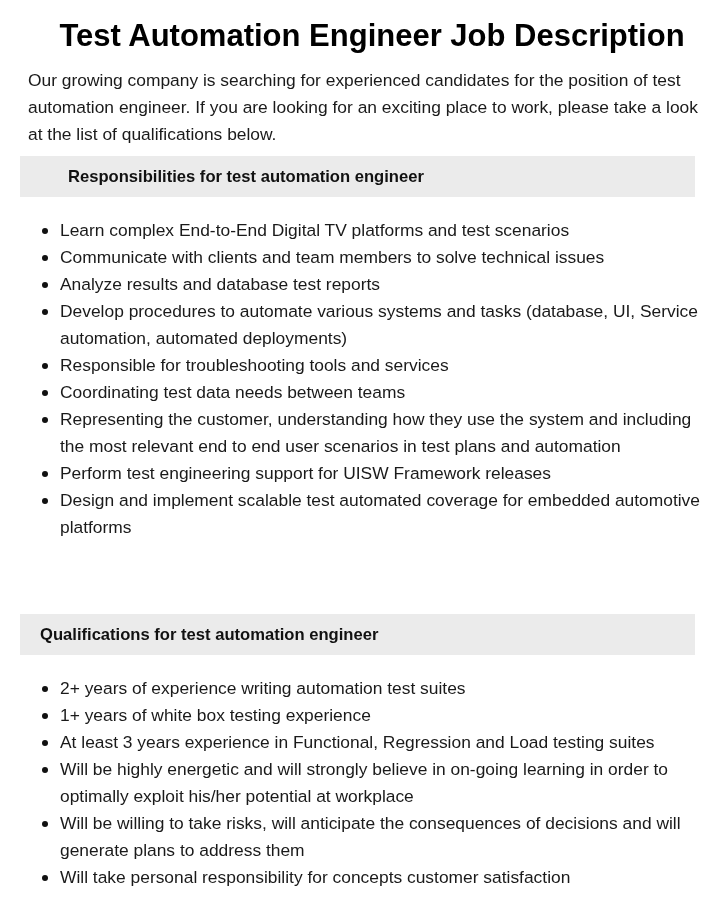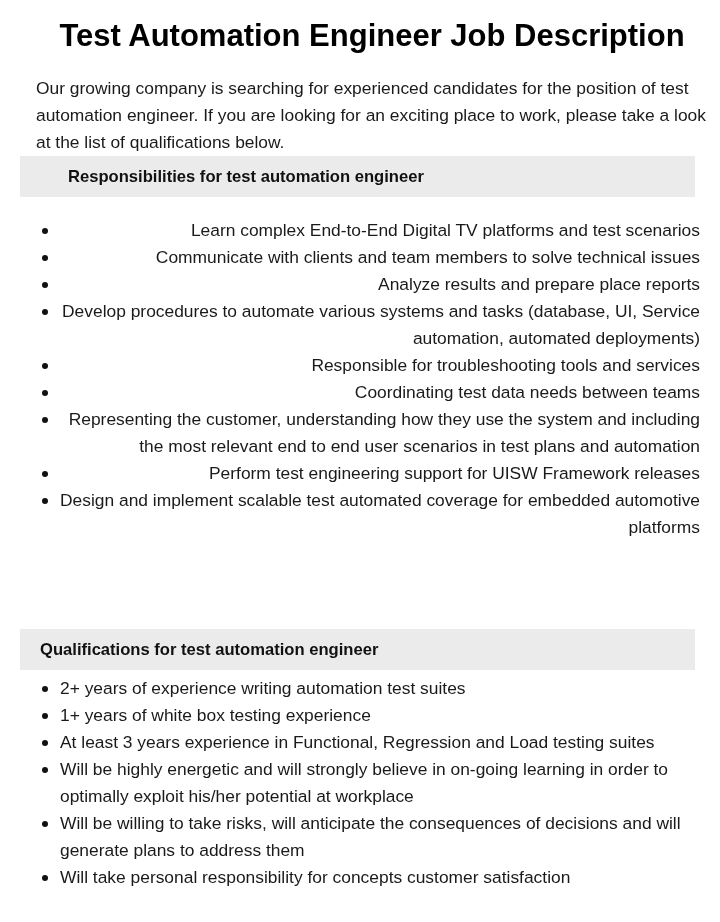--- a/index.html
+++ b/index.html
@@ -28,21 +28,21 @@
       color: #000000;
       letter-spacing: 0px;
     }
     .intro {
       position: absolute;
       left: 20px;
       top: 59px;
       width: 680px;
       font-size: 17.4px;
       line-height: 27px;
-      margin: 16px;
+      margin: 8px;
       color: #1a1a1a;
     }
     .section-header {
       position: absolute;
       left: 20px;
       width: 675px;
       height: 41px;
       background: #ebebeb;
       box-sizing: border-box;
       padding-left: 20px;
@@ -71,37 +71,37 @@
     .bullet {
       position: absolute;
       left: 42px;
       top: 11px;
       width: 6px;
       height: 6px;
       border-radius: 50%;
       background: #111111;
     }
     #resp-header { top: 156px; padding-left: 48px; }
-    #resp-list { top: 217px; text-align: right; }
-    #qual-header { top: 629px; }
+    #resp-list { top: 217px; }
+    #qual-header { top: 614px; }
     #qual-list { top: 675px; }
   </style>
 </head>
 <body>
 
 <h1 class="page-title">Test Automation Engineer Job Description</h1>
 
 <p class="intro">Our growing company is searching for experienced candidates for the position of test automation engineer. If you are looking for an exciting place to work, please take a look at the list of qualifications below.</p>
 
 <h2 class="section-header" id="resp-header">Responsibilities for test automation engineer</h2>
 
 <ul class="list" id="resp-list">
   <li><span class="bullet"></span><span>Learn complex End-to-End Digital TV platforms and test scenarios</span></li>
   <li><span class="bullet"></span><span>Communicate with clients and team members to solve technical issues</span></li>
-  <li><span class="bullet"></span><span>Analyze results and prepare place reports</span></li>
+  <li><span class="bullet"></span><span>Analyze results and database test reports</span></li>
   <li><span class="bullet"></span><span>Develop procedures to automate various systems and tasks (database, UI, Service automation, automated deployments)</span></li>
   <li><span class="bullet"></span><span>Responsible for troubleshooting tools and services</span></li>
   <li><span class="bullet"></span><span>Coordinating test data needs between teams</span></li>
   <li><span class="bullet"></span><span>Representing the customer, understanding how they use the system and including the most relevant end to end user scenarios in test plans and automation</span></li>
   <li><span class="bullet"></span><span>Perform test engineering support for UISW Framework releases</span></li>
   <li><span class="bullet"></span><span>Design and implement scalable test automated coverage for embedded automotive platforms</span></li>
 </ul>
 
 <h2 class="section-header" id="qual-header">Qualifications for test automation engineer</h2>
 

